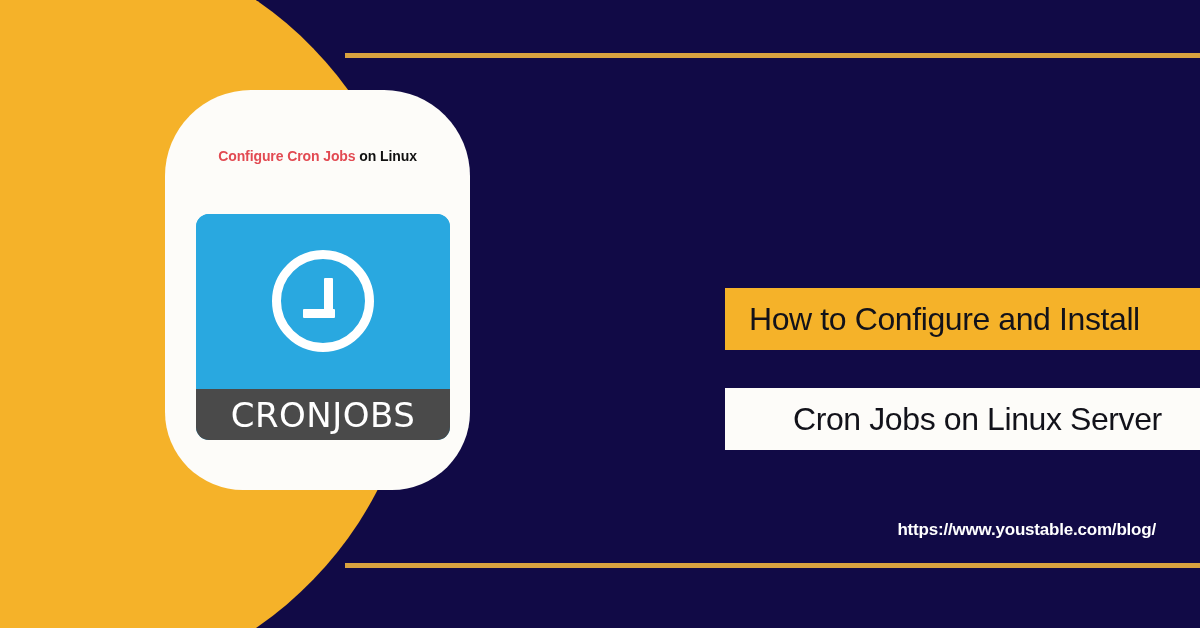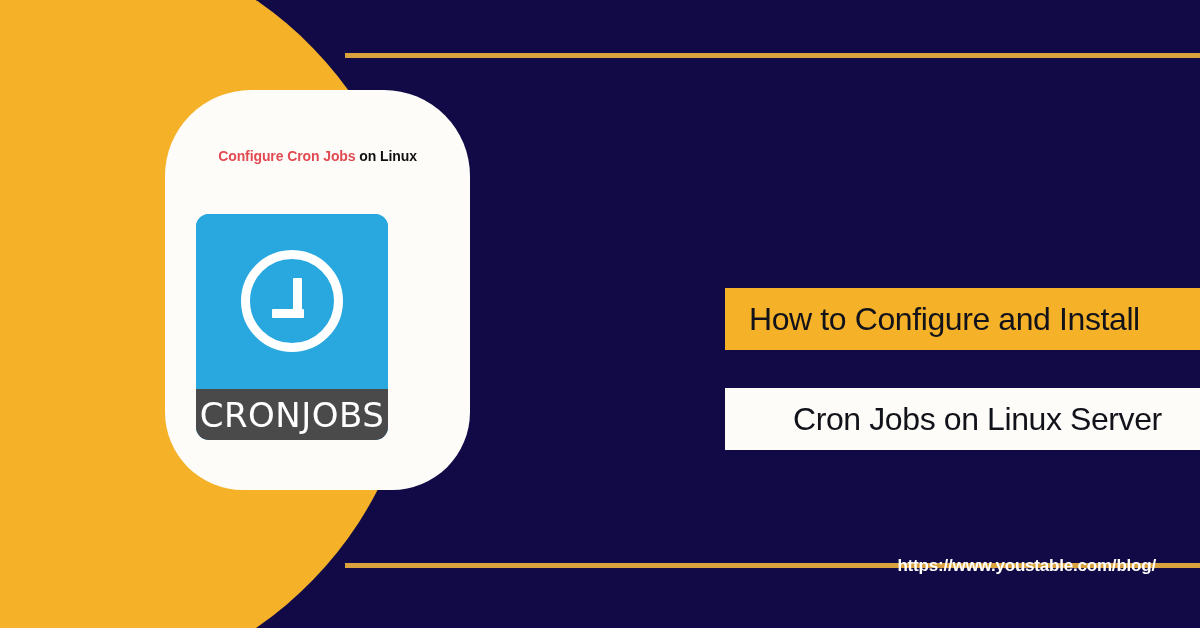--- a/index.html
+++ b/index.html
@@ -54,21 +54,21 @@
     letter-spacing:-0.1px;
     white-space:nowrap;
   }
   .card-title .accent{color:#e24a52;}
   .card-title .plain{color:#111111;}
 
   
   .logo{
     position:absolute;
     left:31px;top:124px;
-    width:192px;height:226px;
+    width:254px;height:226px;
     border-radius:13px;
     overflow:hidden;
     background:#29a8e0;
   }
   .logo-top{
     position:absolute;left:0;top:0;
     width:100%;height:175px;
     background:#29a8e0;
   }
   .clock{
@@ -135,21 +135,21 @@
     font-weight:400;
     letter-spacing:-0.4px;
   }
   .banner.two .htext{
     padding-left:44px;
   }
 
   
   .url{
     position:absolute;
-    right:44px;top:556px;
+    right:44px;top:520px;
     color:#ffffff;
     font-size:17px;
     font-weight:700;
     letter-spacing:-0.2px;
   }
 </style>
 </head>
 <body>
 
 <div class="canvas">

